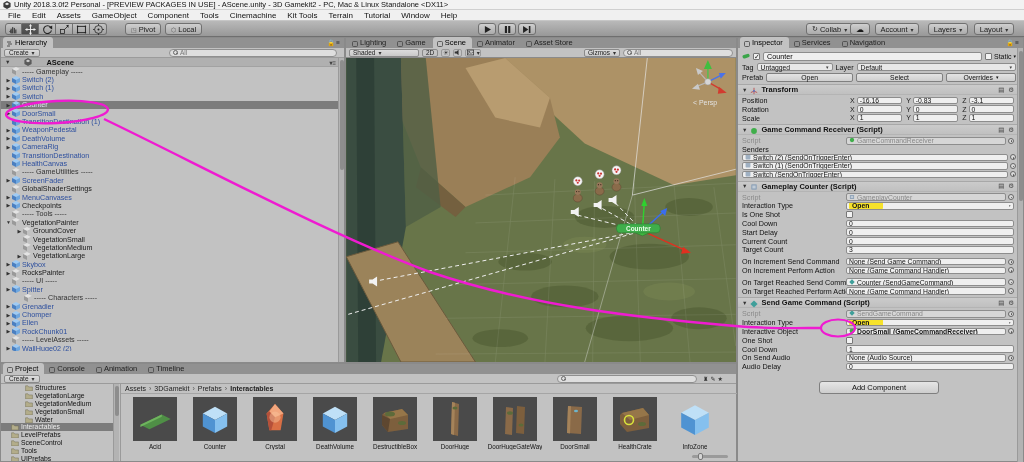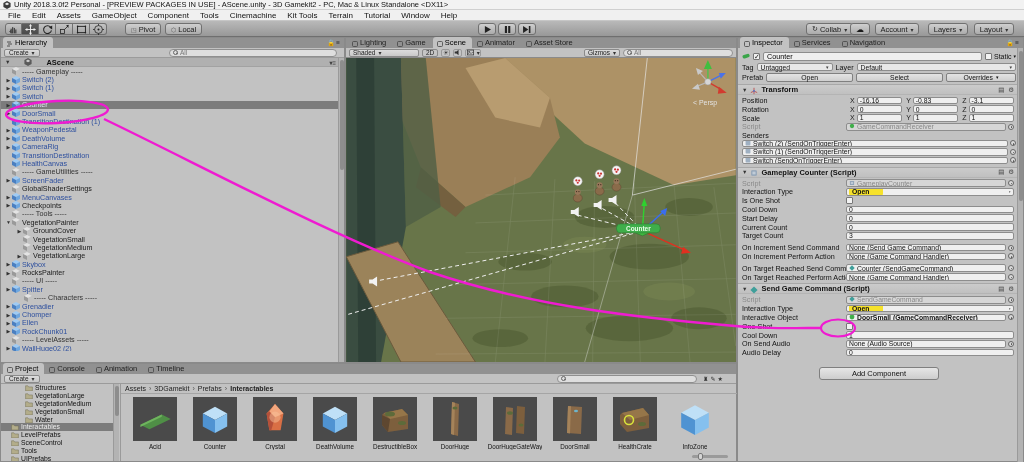--- a/index.html
+++ b/index.html
@@ -1078,20 +1078,28 @@
           </div>
           <span class="axis">Y</span>
           <div class="field">
             <span>1</span>
           </div>
           <span class="axis">Z</span>
           <div class="field">
             <span>1</span>
           </div>
         </div>
+        <div class="comp-header">
+          <span class="fold">▼</span>
+          <span><svg class="cicon" viewBox="0 0 10 10">
+              <circle cx="5" cy="5" r="3.6" fill="#3fae4a"></circle>
+            </svg></span>
+          <span class="ctitle">Game Command Receiver (Script)</span>
+          <span class="hdr-icons">▤ ⚙</span>
+        </div>
         <div class="irow">
           <span class="ilabel dim">Script</span>
           <div class="field dis">
             <span><svg class="cicon" viewBox="0 0 10 10" style="width:6px;height:6px;margin-right:2px;">
                 <circle cx="5" cy="5" r="3.6" fill="#3fae4a"></circle>
               </svg></span>
             <span>GameCommandReceiver</span>
           </div>
           <span class="target"></span>
         </div>

